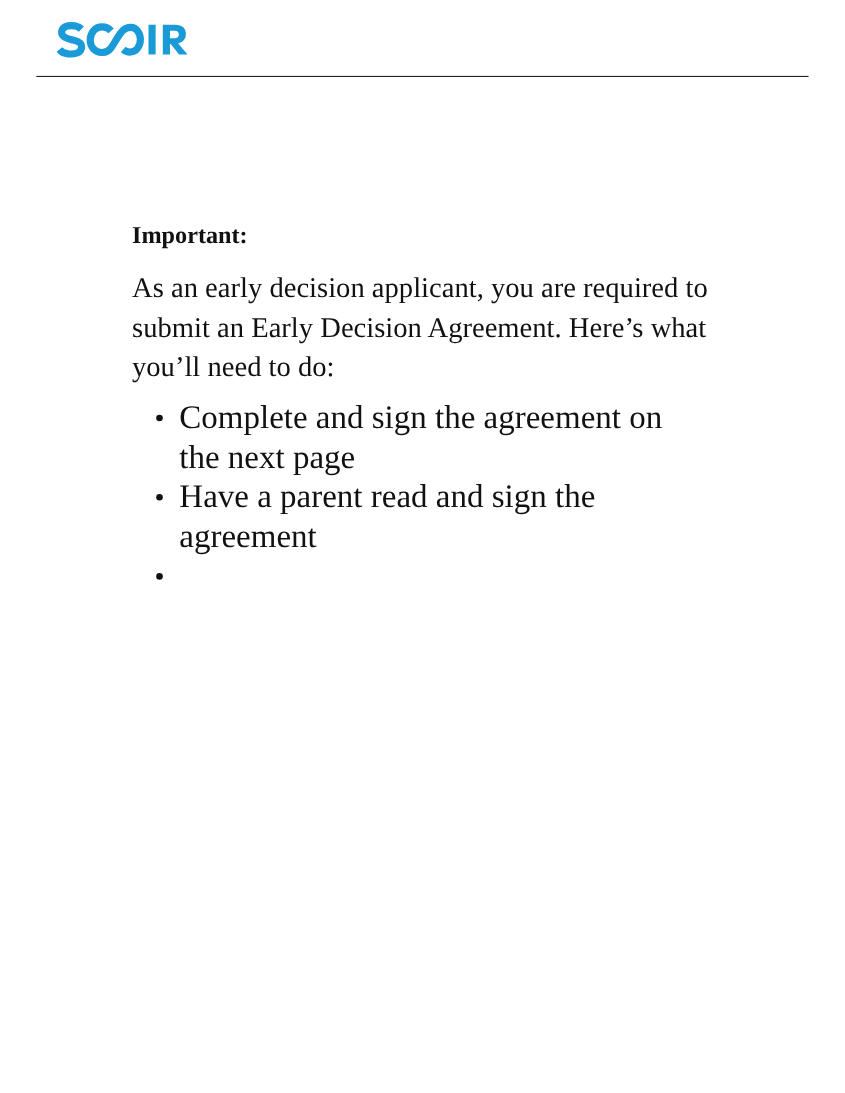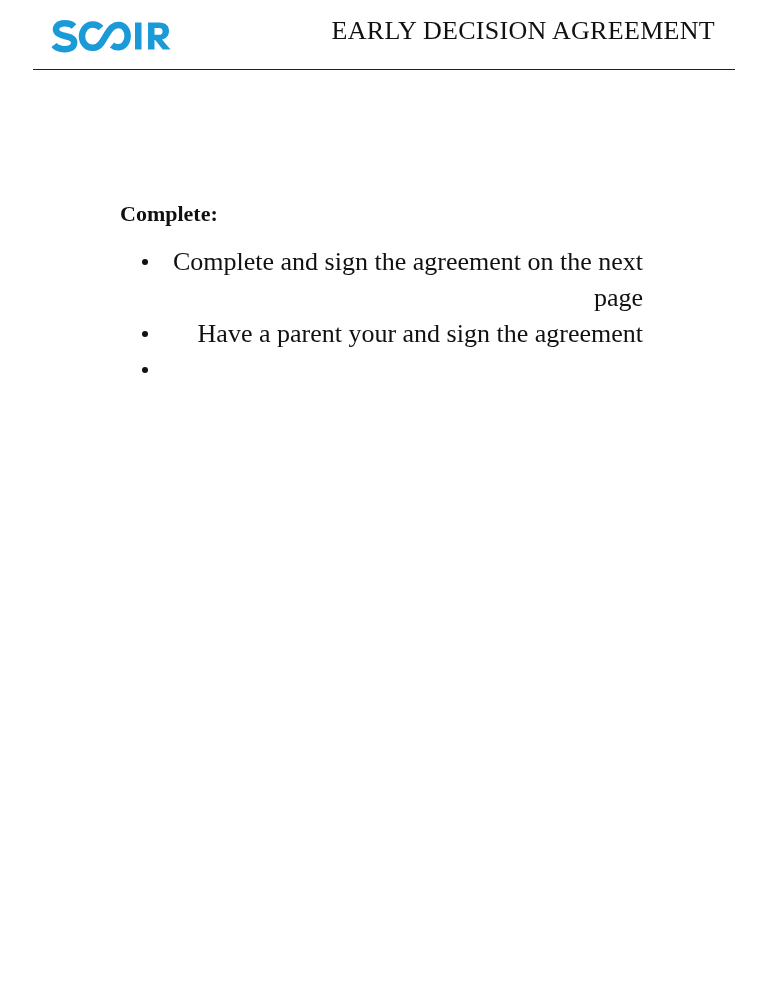--- a/index.html
+++ b/index.html
@@ -61,24 +61,23 @@
       width: 530px;
     }
     ul.steps {
       list-style: none;
       margin: 0;
       padding: 0;
     }
     ul.steps li {
       position: relative;
       padding-left: 43px;
-      font-size: 26px;
+      font-size: 30px;
       line-height: 36px;
       width: 480px;
-      text-align: right;
     }
     ul.steps li .bullet {
       position: absolute;
       left: 22px;
       top: 15px;
       width: 6px;
       height: 6px;
       border-radius: 50%;
       background: #111111;
     }
@@ -94,31 +93,31 @@
         <path d="M23 8.5 C20 5.5 15 5 11 5.5 C6 6.5 4 10 5.5 13.5 C7 17 12 17.5 16 18.5 C21 19.5 24 22 23 26 C22 30.5 16 31.5 11 31 C7 30.5 4.5 29 3 27"></path>
 
         <path d="M50 10 C46 5.5 38 5 34 10 C30 15 30 22 34 26.5 C38 31 46 31 50 25.5 C54 20 57 13 61 9.5 C65 6 71 6 74 10 C77.5 14.5 77.5 21.5 74 26 C71 30 65 30.5 61 27"></path>
       </g>
 
       <rect x="84" y="4.5" width="6.5" height="27" fill="#1a9bd7"></rect>
 
       <path d="M97 4.5 H108 C115 4.5 118 8 118 13 C118 17.5 115.5 20.5 111 21.5 L119.5 31.5 H111.8 L104.2 22 H103.5 V31.5 H97 Z M103.5 10 V16.8 H107.8 C110.3 16.8 111.6 15.6 111.6 13.4 C111.6 11.2 110.3 10 107.8 10 Z" fill="#1a9bd7"></path>
     </svg>
   </div>
-  <div class="header-title">EARLY DECISION AGREEMENT</div>
 </div>
 
 <div class="content">
-  <p class="important">Complete:</p>
+  <p class="important">Important:</p>
+  <p class="intro">As an early decision applicant, you are required to submit an Early Decision Agreement. Here’s what you’ll need to do:</p>
   <ul class="steps">
     <li>
       <span class="bullet"></span>
       <span>Complete and sign the agreement on the next page</span>
     </li>
     <li>
       <span class="bullet"></span>
-      <span>Have a parent your and sign the agreement</span>
+      <span>Have a parent read and sign the agreement</span>
     </li>
     <li>
       <span class="bullet"></span>
     </li>
   </ul>
 </div>
 
 </body></html>

